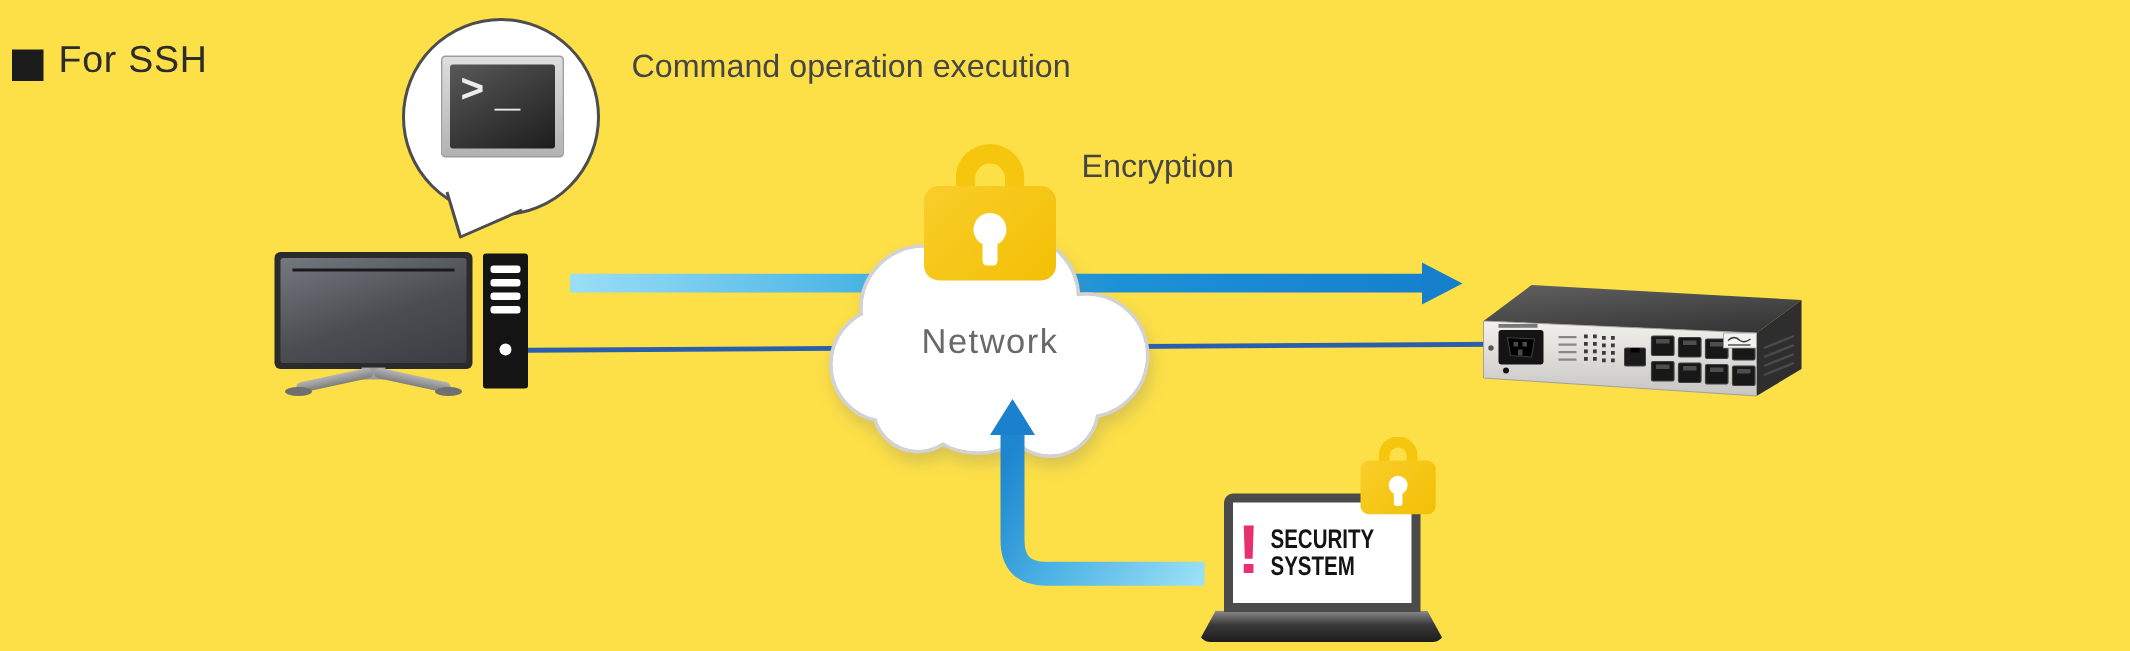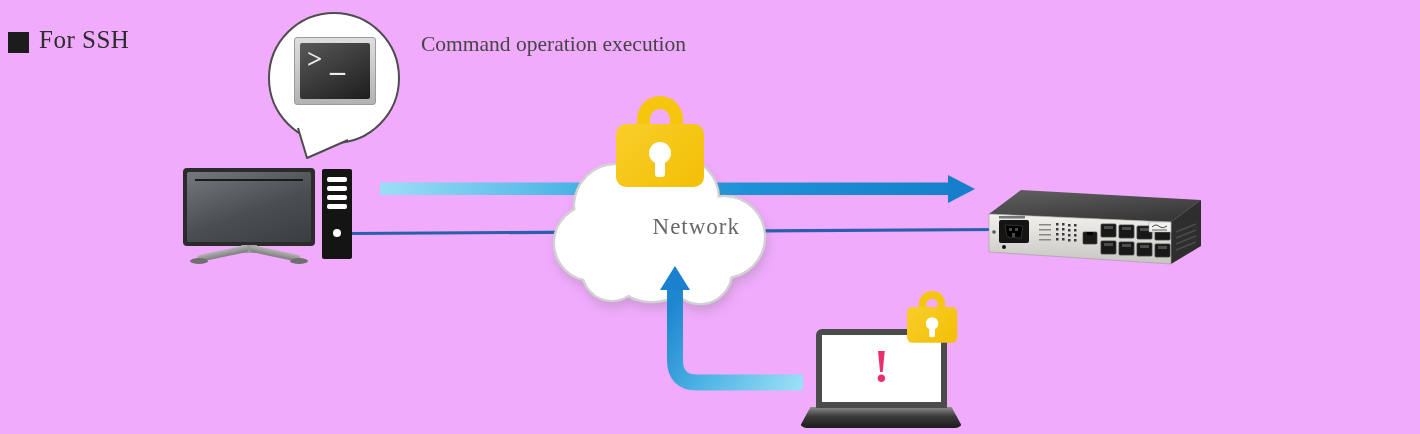--- a/index.html
+++ b/index.html
@@ -1,31 +1,31 @@
 <!DOCTYPE html>
 <html><head>
 <meta charset="utf-8">
 <style>
   * { margin:0; padding:0; box-sizing:border-box; }
   html,body { background:#fff; }
   .canvas {
-    position:relative; width:1420px; height:434px; background:#f0abfc;
-    font-family:Liberation Serif, serif; overflow:hidden;
+    position:relative; width:1420px; height:434px; background:#fde047;
+    font-family:Liberation Sans, sans-serif; overflow:hidden;
   }
   .abs { position:absolute; }
   svg.layer { position:absolute; left:0; top:0; pointer-events:none; }
 
   
   .section-title { position:absolute; left:8px; top:26px; display:flex; align-items:center; }
   .bullet { width:21px; height:21px; background:#1c1c1c; display:inline-block; margin-top:5px; }
   .title-text { font-size:25px; color:#2c2c2c; margin-left:10px; letter-spacing:0.5px; }
 
   
   .diagram-label { position:absolute; font-size:21.5px; color:#454545; white-space:nowrap; }
-  .network-label { position:absolute; left:580px; top:214px; width:160px; text-align:right;
+  .network-label { position:absolute; left:580px; top:214px; width:160px; text-align:center;
                    font-size:23px; color:#696969; letter-spacing:1px; }
 
   
   .terminal { position:absolute; left:294px; top:37px; width:82px; height:68px;
               background:linear-gradient(180deg,#dedede,#b2b2b2); border:1px solid #9c9c9c; border-radius:3px; }
   .terminal-inner { position:absolute; inset:5px; background:linear-gradient(150deg,#585858,#1d1d1d);
                     border-radius:2px; }
   .term-prompt { position:absolute; left:7px; top:1px; color:#ececec; font-size:27px; font-weight:bold; }
   .term-cursor { position:absolute; left:30px; top:1px; color:#ececec; font-size:30px; font-weight:bold; }
 
@@ -258,25 +258,30 @@
       <rect x="166" y="36" width="22" height="10" fill="#f2f2f0" stroke="#999" stroke-width="0.5"></rect>
       <path d="M169,41 q4,-4 8,0 q3,2 7,-1" stroke="#333" stroke-width="0.9" fill="none"></path>
       <rect x="169" y="43.5" width="15" height="1" fill="#555"></rect>
     </g>
   </svg>
 
   <div>
     <div class="laptop-base"></div>
     <div class="laptop-screen">
       <span class="alert-mark">!</span>
+      <span class="sec-text">
+        <span class="sec-line">SECURITY</span>
+        <span class="sec-line">SYSTEM</span>
+      </span>
     </div>
   </div>
 
   <div class="lock small" style="left:907px; top:291px;">
     <div class="lock-shackle"></div>
     <div class="lock-body"></div>
     <div class="lock-hole"></div>
     <div class="lock-stem"></div>
   </div>
 
   <div class="diagram-label" style="left:421px; top:32px;">Command operation execution</div>
+  <div class="diagram-label" style="left:721px; top:99px;">Encryption</div>
 
 </div>
 
 </body></html>

